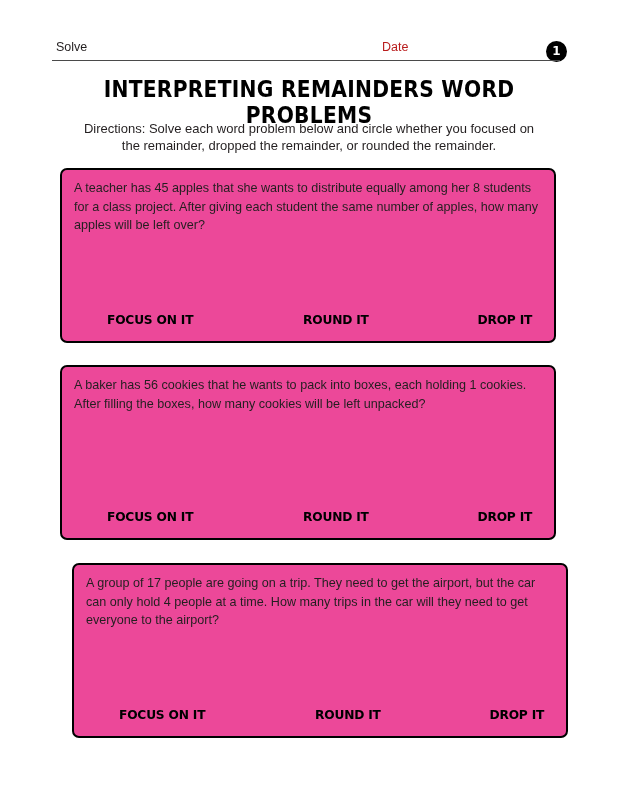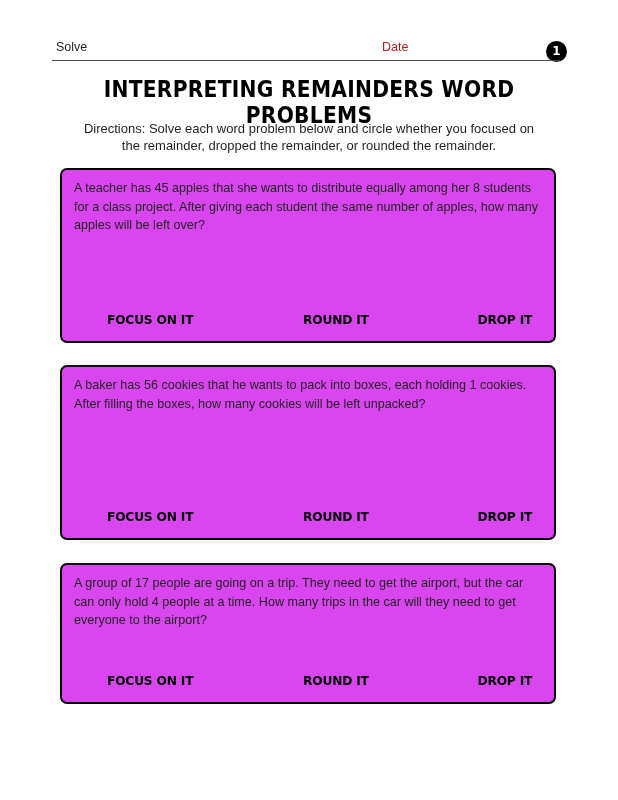--- a/index.html
+++ b/index.html
@@ -99,25 +99,25 @@
   }
 
   
   .problem-box {
     position: absolute;
     left: 60px;
     width: 496px;
     border: 2px solid #000000;
     border-radius: 7px;
     box-sizing: border-box;
-    background: #d946ef;
+    background: #ec4899;
   }
   #box-1 { top: 168px;  height: 175px; }
   #box-2 { top: 365px;  height: 175px; }
-  #box-3 { top: 563px;  height: 141px; }
+  #box-3 { top: 563px;  height: 175px; margin-left: 12px; }
 
   .problem-text {
     position: absolute;
     left: 12px;
     top: 9px;
     right: 14px;
     font-size: 12.6px;
     line-height: 18.5px;
     color: #231f20;
   }

